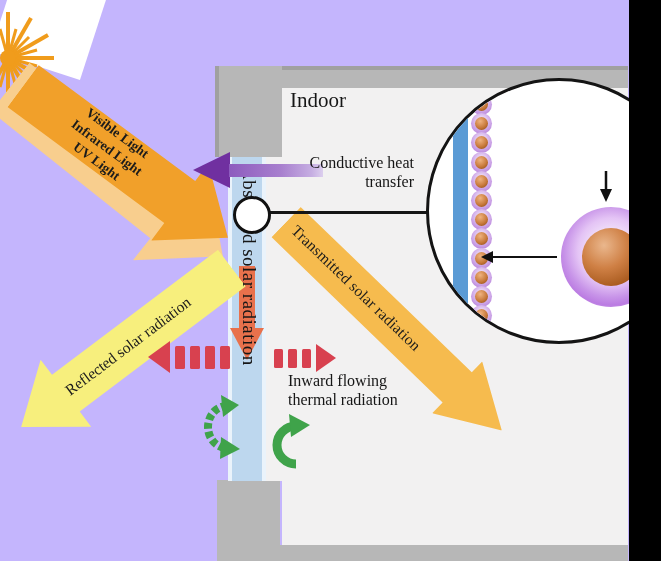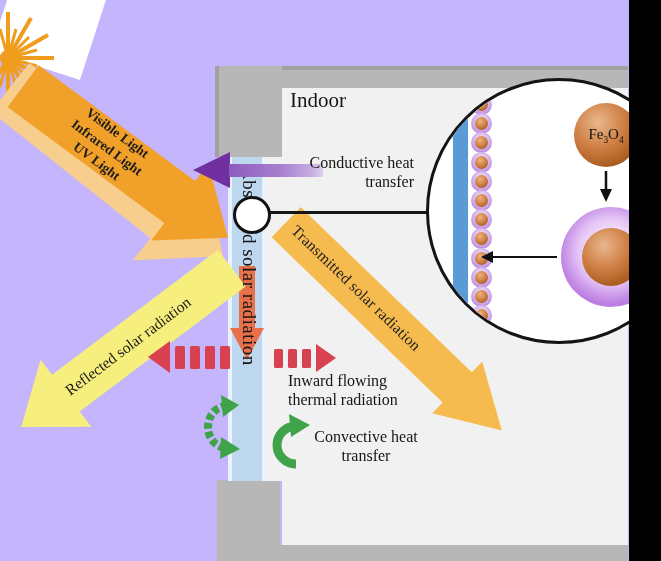--- a/index.html
+++ b/index.html
@@ -182,21 +182,20 @@
 
   <svg class="abs green-out" width="50" height="72" viewBox="0 0 50 72">
     <path d="M 37 16 A 19 21 0 1 0 37 58" fill="none" stroke="var(--green,#3fa34a)" stroke-width="8" stroke-dasharray="6 3"></path>
     <polygon points="31,5 49,15 33,27" fill="var(--green,#3fa34a)"></polygon>
     <polygon points="31,47 50,59 30,69" fill="var(--green,#3fa34a)"></polygon>
   </svg>
   <svg class="abs green-in" width="52" height="62" viewBox="0 0 52 62">
     <path d="M 38 12 A 19 19 0 1 0 38 50" fill="none" stroke="var(--green,#3fa34a)" stroke-width="9"></path>
     <polygon points="31,0 52,11 33,23" fill="var(--green,#3fa34a)"></polygon>
   </svg>
-  <div class="abs txt convective-label">Convective heat transfer</div>
 
   <div class="abs probe-circle"></div>
   <div class="abs connector"></div>
 
   <div class="abs inset-circle">
     <div class="inset-glass"></div>
     <div class="particle-col">
         <div class="particle" style="top: 13px;">
           <div class="core"></div>
         </div>
@@ -230,23 +229,20 @@
         <div class="particle" style="top: 205px;">
           <div class="core"></div>
         </div>
         <div class="particle" style="top: 224.2px;">
           <div class="core"></div>
         </div>
         <div class="particle" style="top: 243.4px;">
           <div class="core"></div>
         </div>
       </div>
-    <div class="fe3o4-sphere">
-      <span class="chem fe3o4-label"><span>Fe</span><sub>3</sub><span>O</span><sub>4</sub></span>
-    </div>
     <svg class="inset-down-arrow" width="16" height="32" viewBox="0 0 16 32">
       <line x1="8" y1="0" x2="8" y2="20" stroke="#111" stroke-width="2.5"></line>
       <polygon points="2,18 14,18 8,31" fill="#111"></polygon>
     </svg>
     <div class="coreshell-sphere"></div>
     <div class="coreshell-core"></div>
     <svg class="inset-left-arrow" width="78" height="16" viewBox="0 0 78 16">
       <line x1="76" y1="8" x2="10" y2="8" stroke="#111" stroke-width="2.2"></line>
       <polygon points="12,2 12,14 0,8" fill="#111"></polygon>
     </svg>

